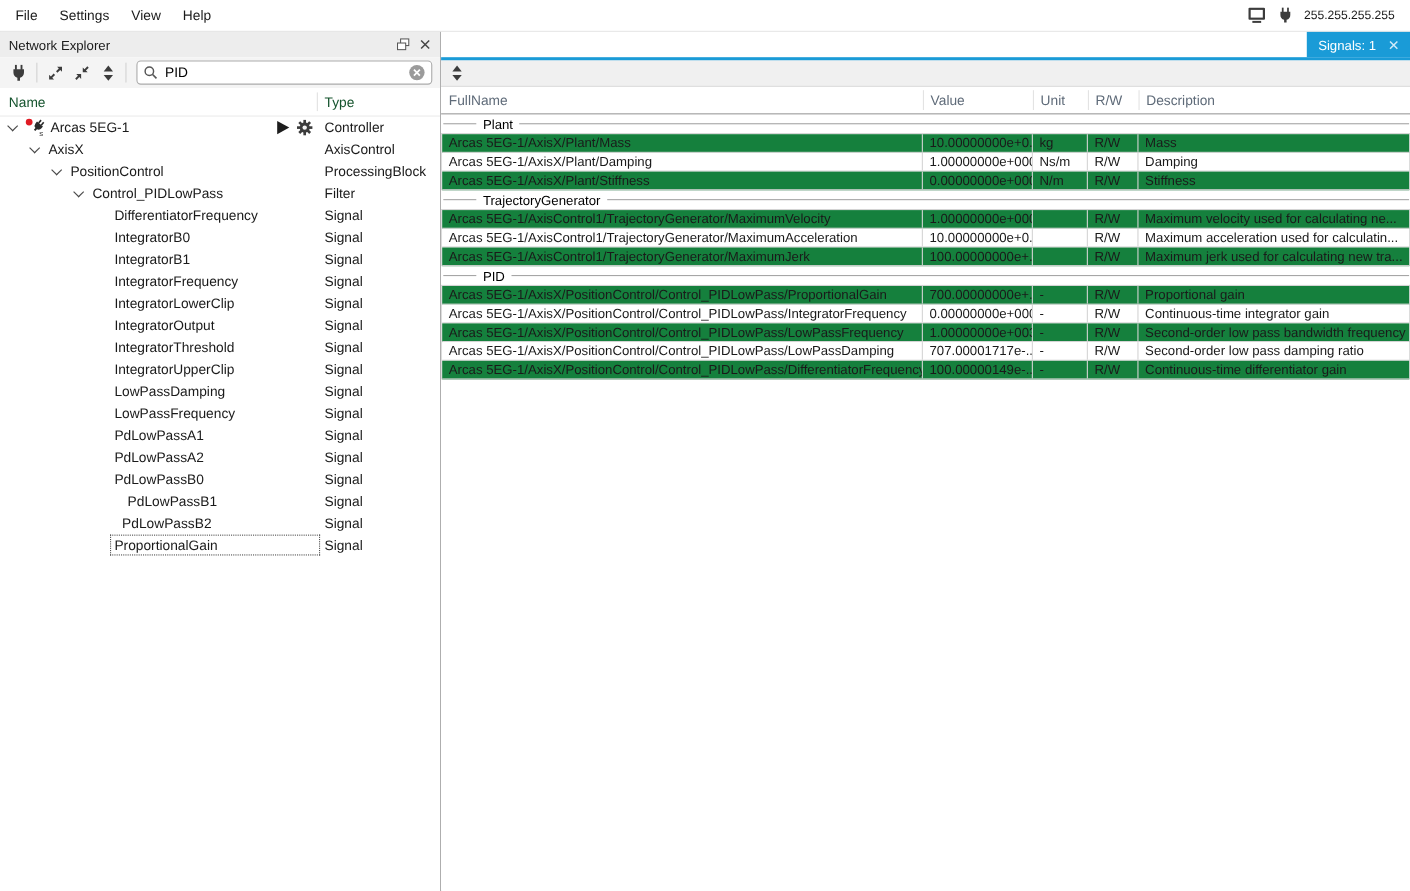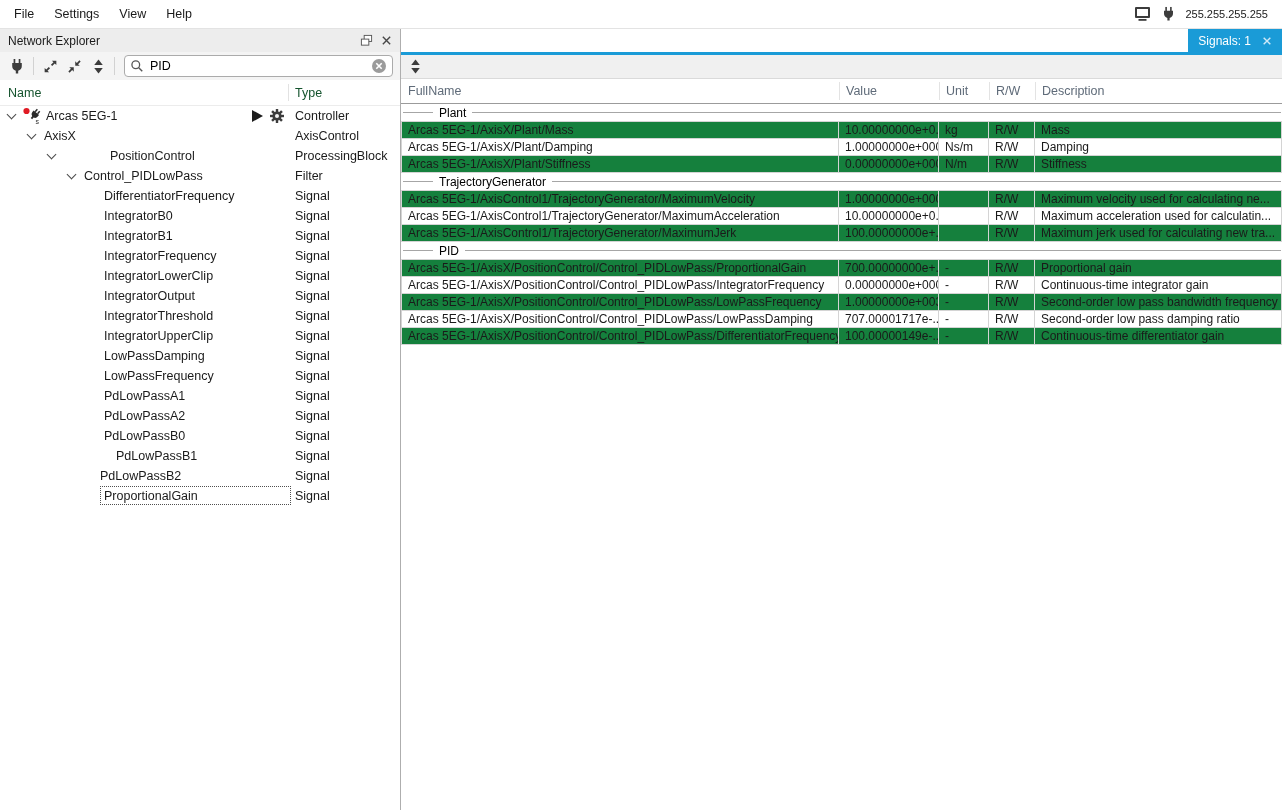--- a/index.html
+++ b/index.html
@@ -212,21 +212,21 @@
             </span>
             <span class="type-label">Controller</span>
           </div>
           <div class="tree-row">
             <span class="chevron" style="left: 28px;"></span>
             <span class="tree-label" style="left: 44px;">AxisX</span>
             <span class="type-label">AxisControl</span>
           </div>
           <div class="tree-row">
             <span class="chevron" style="left: 48px;"></span>
-            <span class="tree-label" style="left: 64px; margin-left: 46px;">PositionControl</span>
+            <span class="tree-label" style="left: 64px;">PositionControl</span>
             <span class="type-label">ProcessingBlock</span>
           </div>
           <div class="tree-row">
             <span class="chevron" style="left: 68px;"></span>
             <span class="tree-label" style="left: 84px;">Control_PIDLowPass</span>
             <span class="type-label">Filter</span>
           </div>
           <div class="tree-row">
             <span class="tree-label" style="left: 104px;">DifferentiatorFrequency</span>
             <span class="type-label">Signal</span>
@@ -277,21 +277,21 @@
           </div>
           <div class="tree-row">
             <span class="tree-label" style="left: 104px;">PdLowPassB0</span>
             <span class="type-label">Signal</span>
           </div>
           <div class="tree-row">
             <span class="tree-label" style="left: 96px; margin-left: 20px;">PdLowPassB1</span>
             <span class="type-label">Signal</span>
           </div>
           <div class="tree-row">
-            <span class="tree-label" style="left: 100px; text-align: center;">PdLowPassB2</span>
+            <span class="tree-label" style="left: 111px; text-align: center;">PdLowPassB2</span>
             <span class="type-label">Signal</span>
           </div>
           <div class="tree-row">
             <span class="tree-label" style="left: 104px;">ProportionalGain</span>
             <div class="focus-rect"></div>
             <span class="type-label">Signal</span>
           </div>
         </div>
     </div>
 

